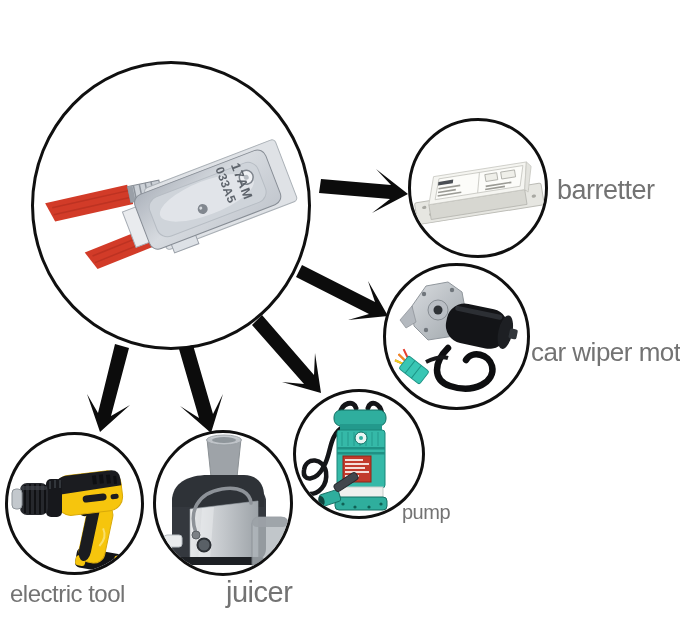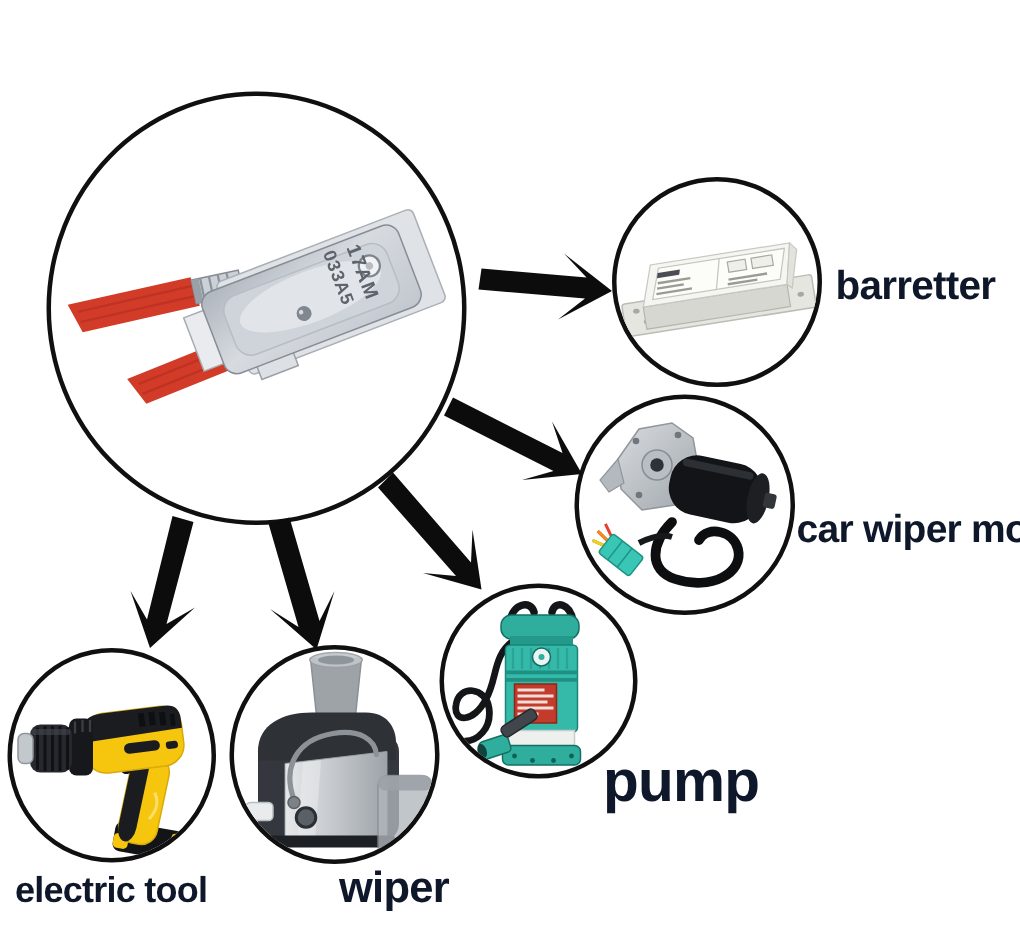--- a/index.html
+++ b/index.html
@@ -6,21 +6,21 @@
   #canvas{
     position:relative;width:680px;height:625px;background:#ffffff;overflow:hidden;
     font-family:"Liberation Sans",sans-serif;
   }
   .circle{
     position:absolute;border:3px solid #101010;border-radius:50%;
     background:#ffffff;box-sizing:border-box;overflow:hidden;
   }
   .circle svg{position:absolute;left:0;top:0;}
   .lbl{
-    position:absolute;font-weight:700;color:#0f172a;letter-spacing:-0.5px;
+    position:absolute;font-weight:400;color:#737373;letter-spacing:-0.5px;
     white-space:nowrap;line-height:1;
   }
   #arrow-layer{position:absolute;left:0;top:0;pointer-events:none;}
 </style>
 </head>
 <body>
 
 <div id="canvas">
 
   <div class="circle" style="left:31px;top:61px;width:280px;height:289px;">
@@ -254,17 +254,17 @@
   <svg id="arrow-layer" width="680" height="625" viewBox="0 0 680 625">
     <polygon fill="#0c0c0c" points="319,193 390,199 372,213 408,194 376,169 391,185 321,179"></polygon>
     <polygon fill="#0c0c0c" points="296,277 369,314 348,320 388,316 368,281 375,302 302,265"></polygon>
     <polygon fill="#0c0c0c" points="252,325 304,384 282,382 321,393 315,353 314,375 262,315"></polygon>
     <polygon fill="#0c0c0c" points="179,349 199,418 180,406 211,433 223,394 213,414 193,345"></polygon>
     <polygon fill="#0c0c0c" points="115,344 98,413 87,394 100,432 130,405 111,416 129,348"></polygon>
   </svg>
 
   <div class="lbl" style="left:557px;top:177px;font-size:27px;">barretter</div>
   <div class="lbl" style="left:531px;top:339px;font-size:26px;">car wiper motor</div>
-  <div class="lbl" style="left:402px;top:502px;font-size:39px;">pump</div>
-  <div class="lbl" style="left:226px;top:578px;font-size:29px;">wiper</div>
+  <div class="lbl" style="left:402px;top:502px;font-size:20px;">pump</div>
+  <div class="lbl" style="left:226px;top:578px;font-size:29px;">juicer</div>
   <div class="lbl" style="left:10px;top:582px;font-size:24px;">electric tool</div>
 
 </div>
 
 </body></html>

